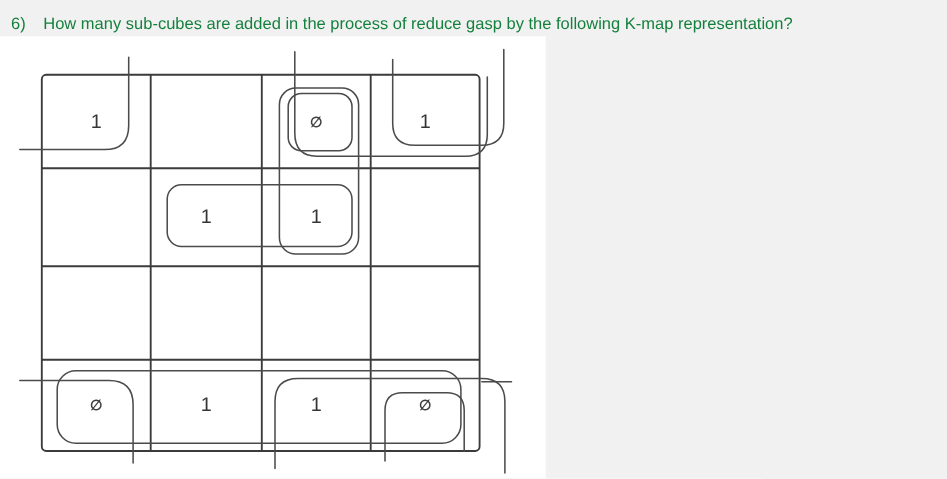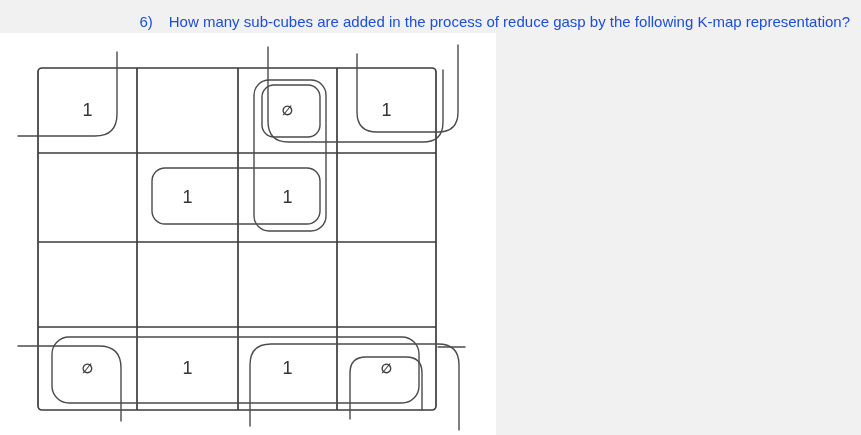--- a/index.html
+++ b/index.html
@@ -14,25 +14,24 @@
   .stage {
     position: relative;
     width: 861px;
     height: 435px;
   }
   .question-row {
     position: absolute;
     left: 10px;
     top: 12px;
     width: 840px;
-    color: #1d4ed8;
+    color: #15803d;
     font-size: 15px;
     line-height: 19px;
     white-space: nowrap;
-    text-align: right;
   }
   .q-number {
     display: inline-block;
     margin-right: 16px;
   }
   .white-panel {
     position: absolute;
     left: 0;
     top: 33px;
     width: 496px;

